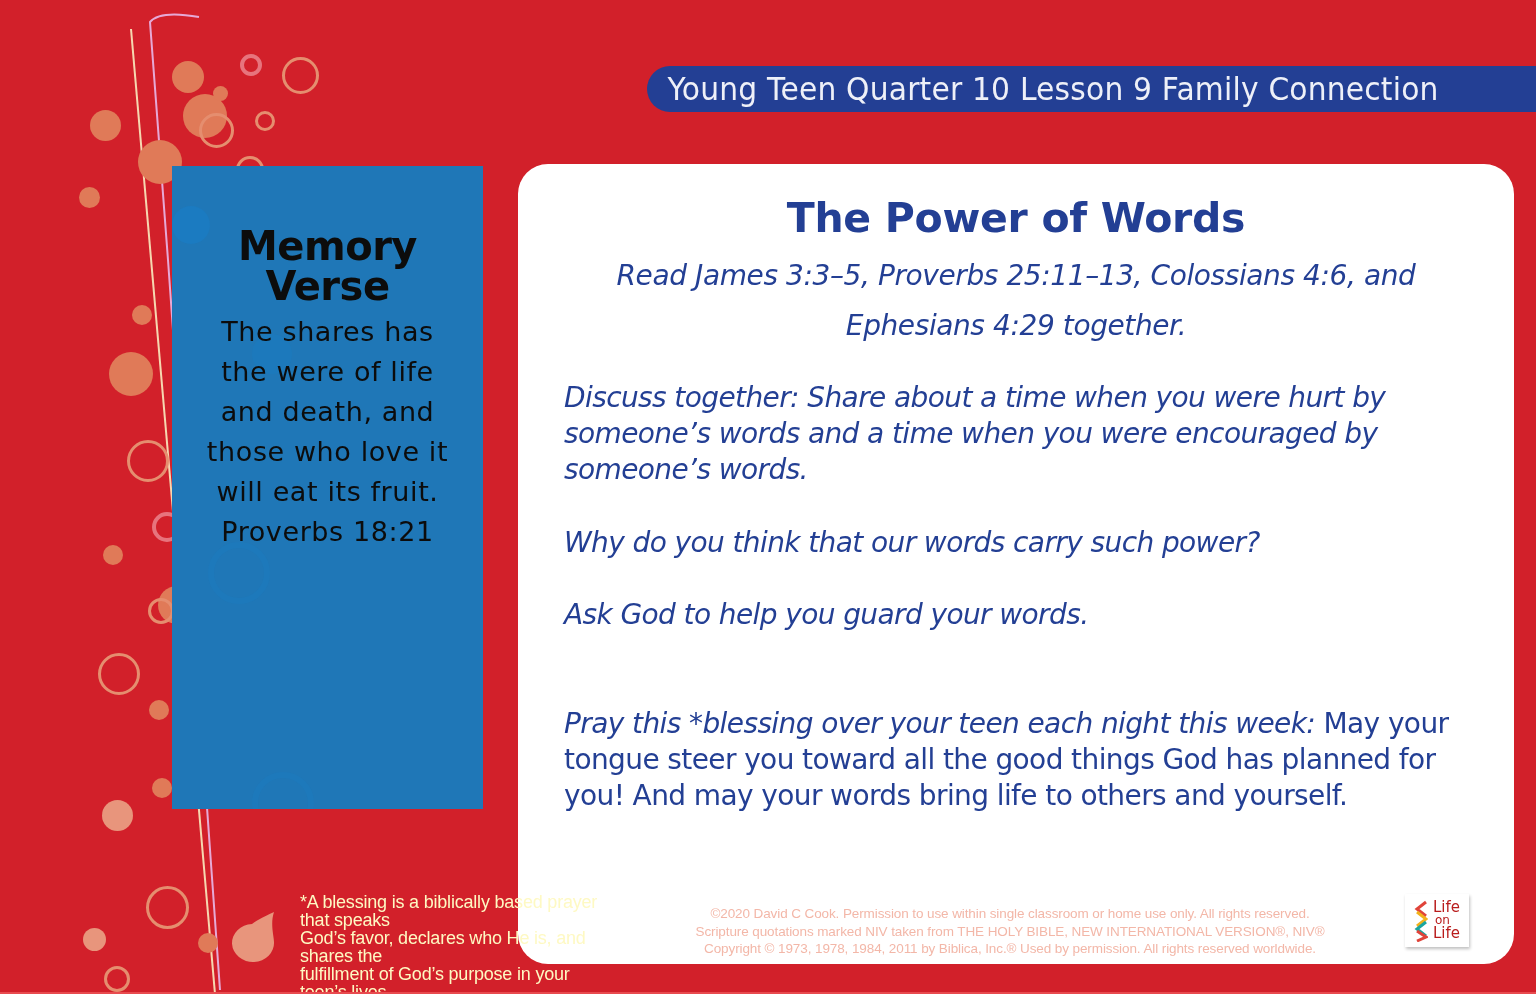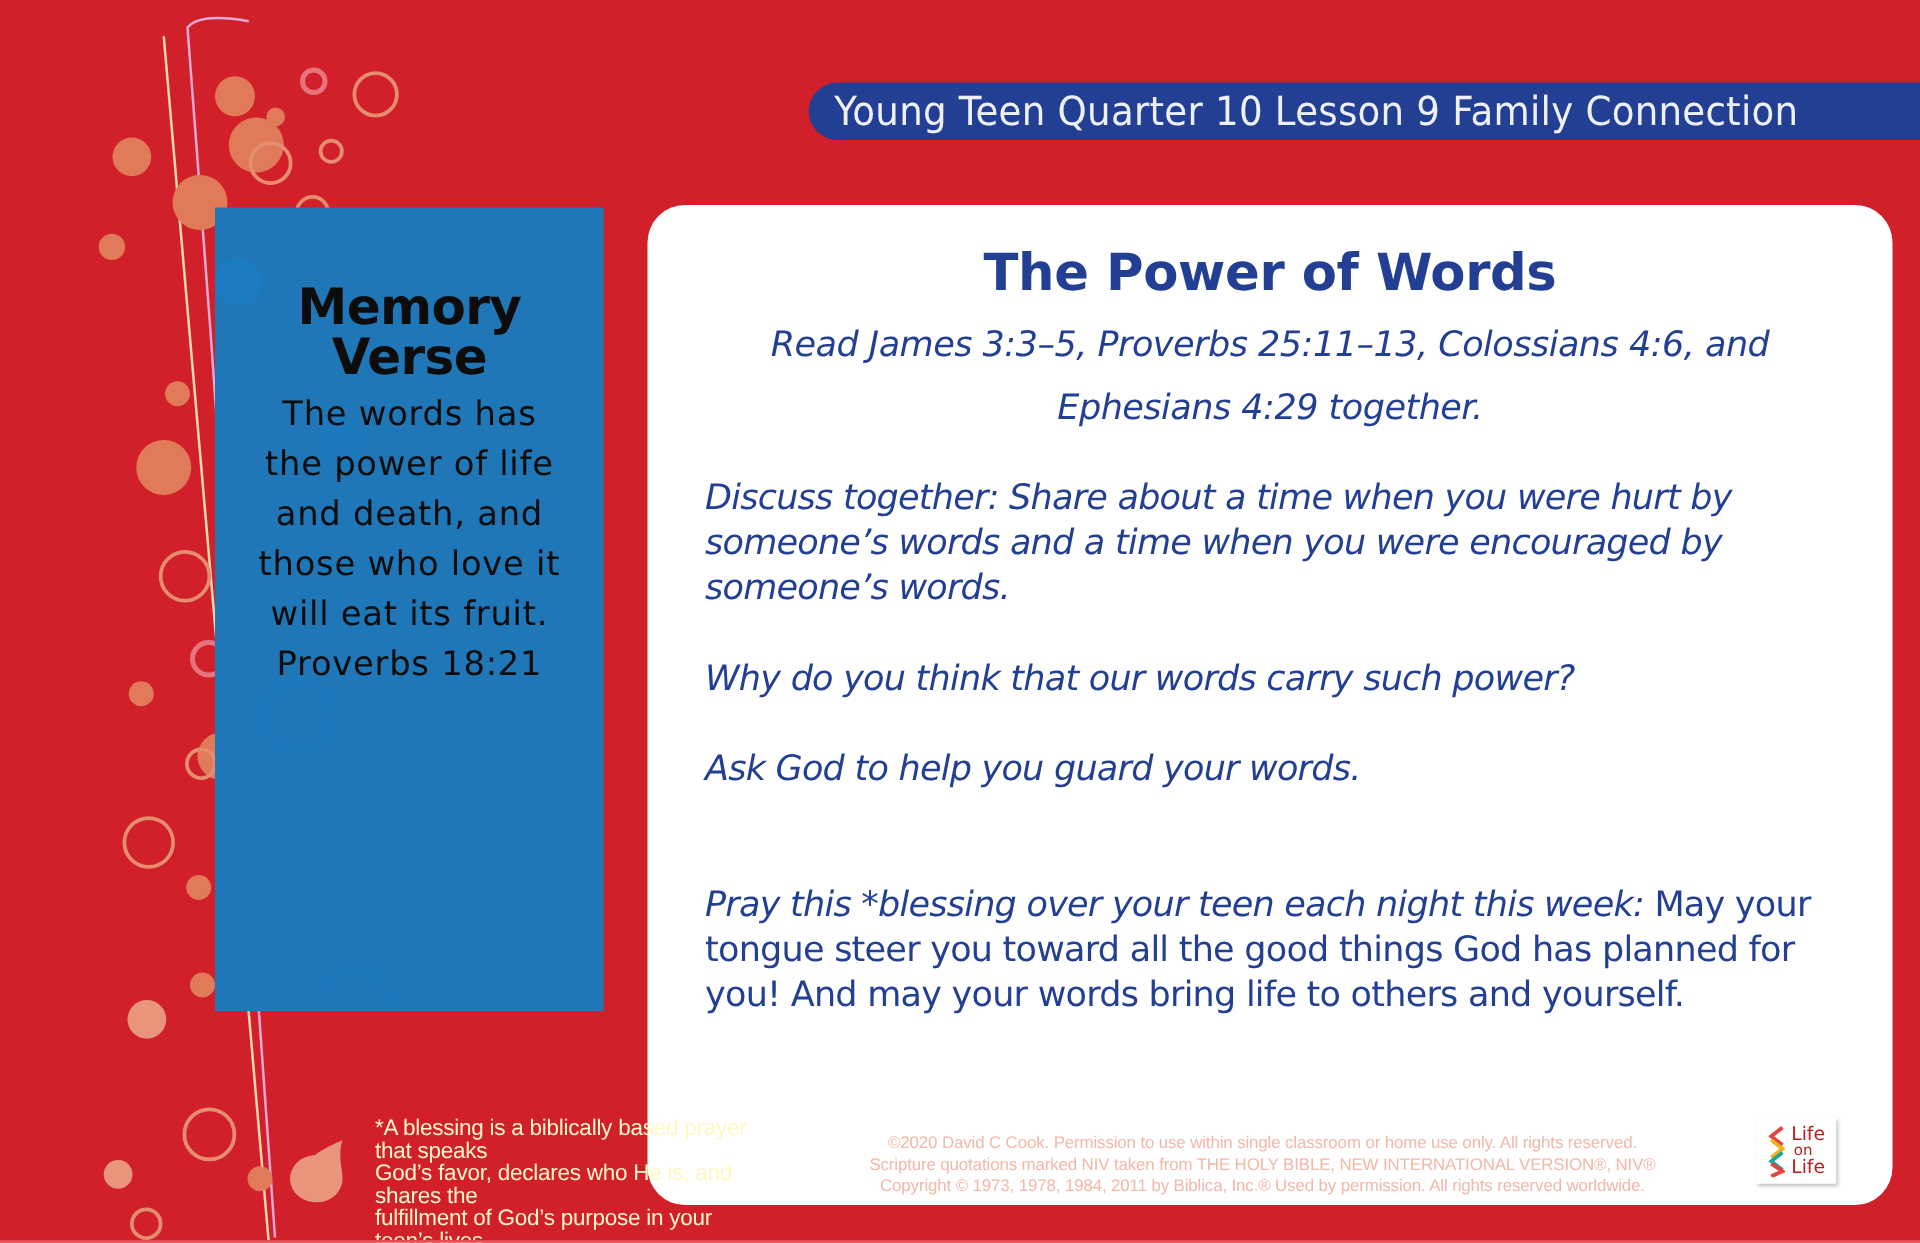--- a/index.html
+++ b/index.html
@@ -156,22 +156,22 @@
   <div class="verse-panel">
     <div class="bubble" style="left:0;top:40px;width:38px;height:38px"></div>
     <div class="bubble" style="left:80px;top:168px;width:40px;height:40px;opacity:0.4"></div>
     <div class="bubble ring" style="left:36px;top:376px;width:50px;height:50px;opacity:0.5"></div>
     <div class="bubble ring" style="left:80px;top:606px;width:50px;height:50px;opacity:0.5"></div>
     <div class="verse-heading">
       <div>Memory</div>
       <div>Verse</div>
     </div>
     <div class="verse-text">
-      <div>The words has</div>
-      <div>the power of life</div>
+      <div>The shares has</div>
+      <div>the were of life</div>
       <div>and death, and</div>
       <div>those who love it</div>
       <div>will eat its fruit.</div>
     </div>
     <div class="verse-ref">Proverbs 18:21</div>
   </div>
 
   <div class="card">
     <h1 class="title">The Power of Words</h1>
     <div class="read-line read-1">Read James 3:3–5, Proverbs 25:11–13, Colossians 4:6, and</div>

